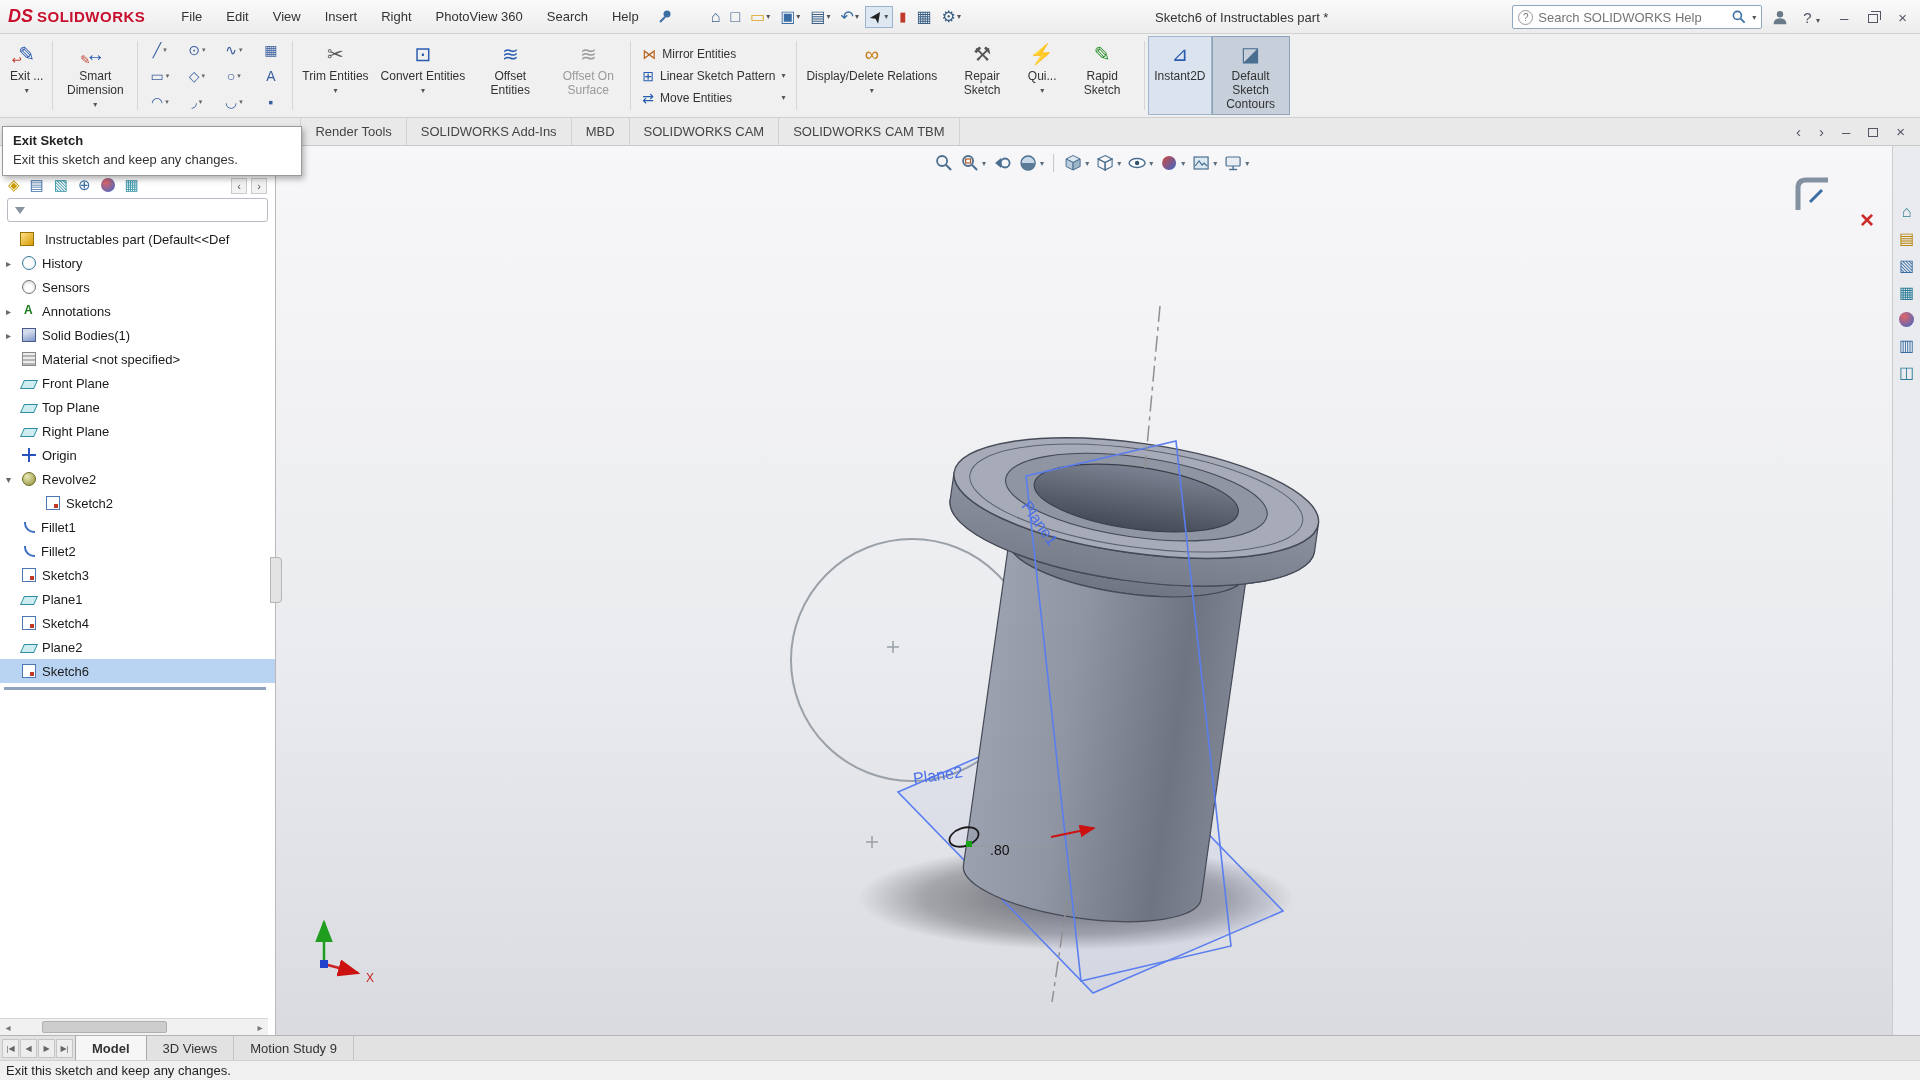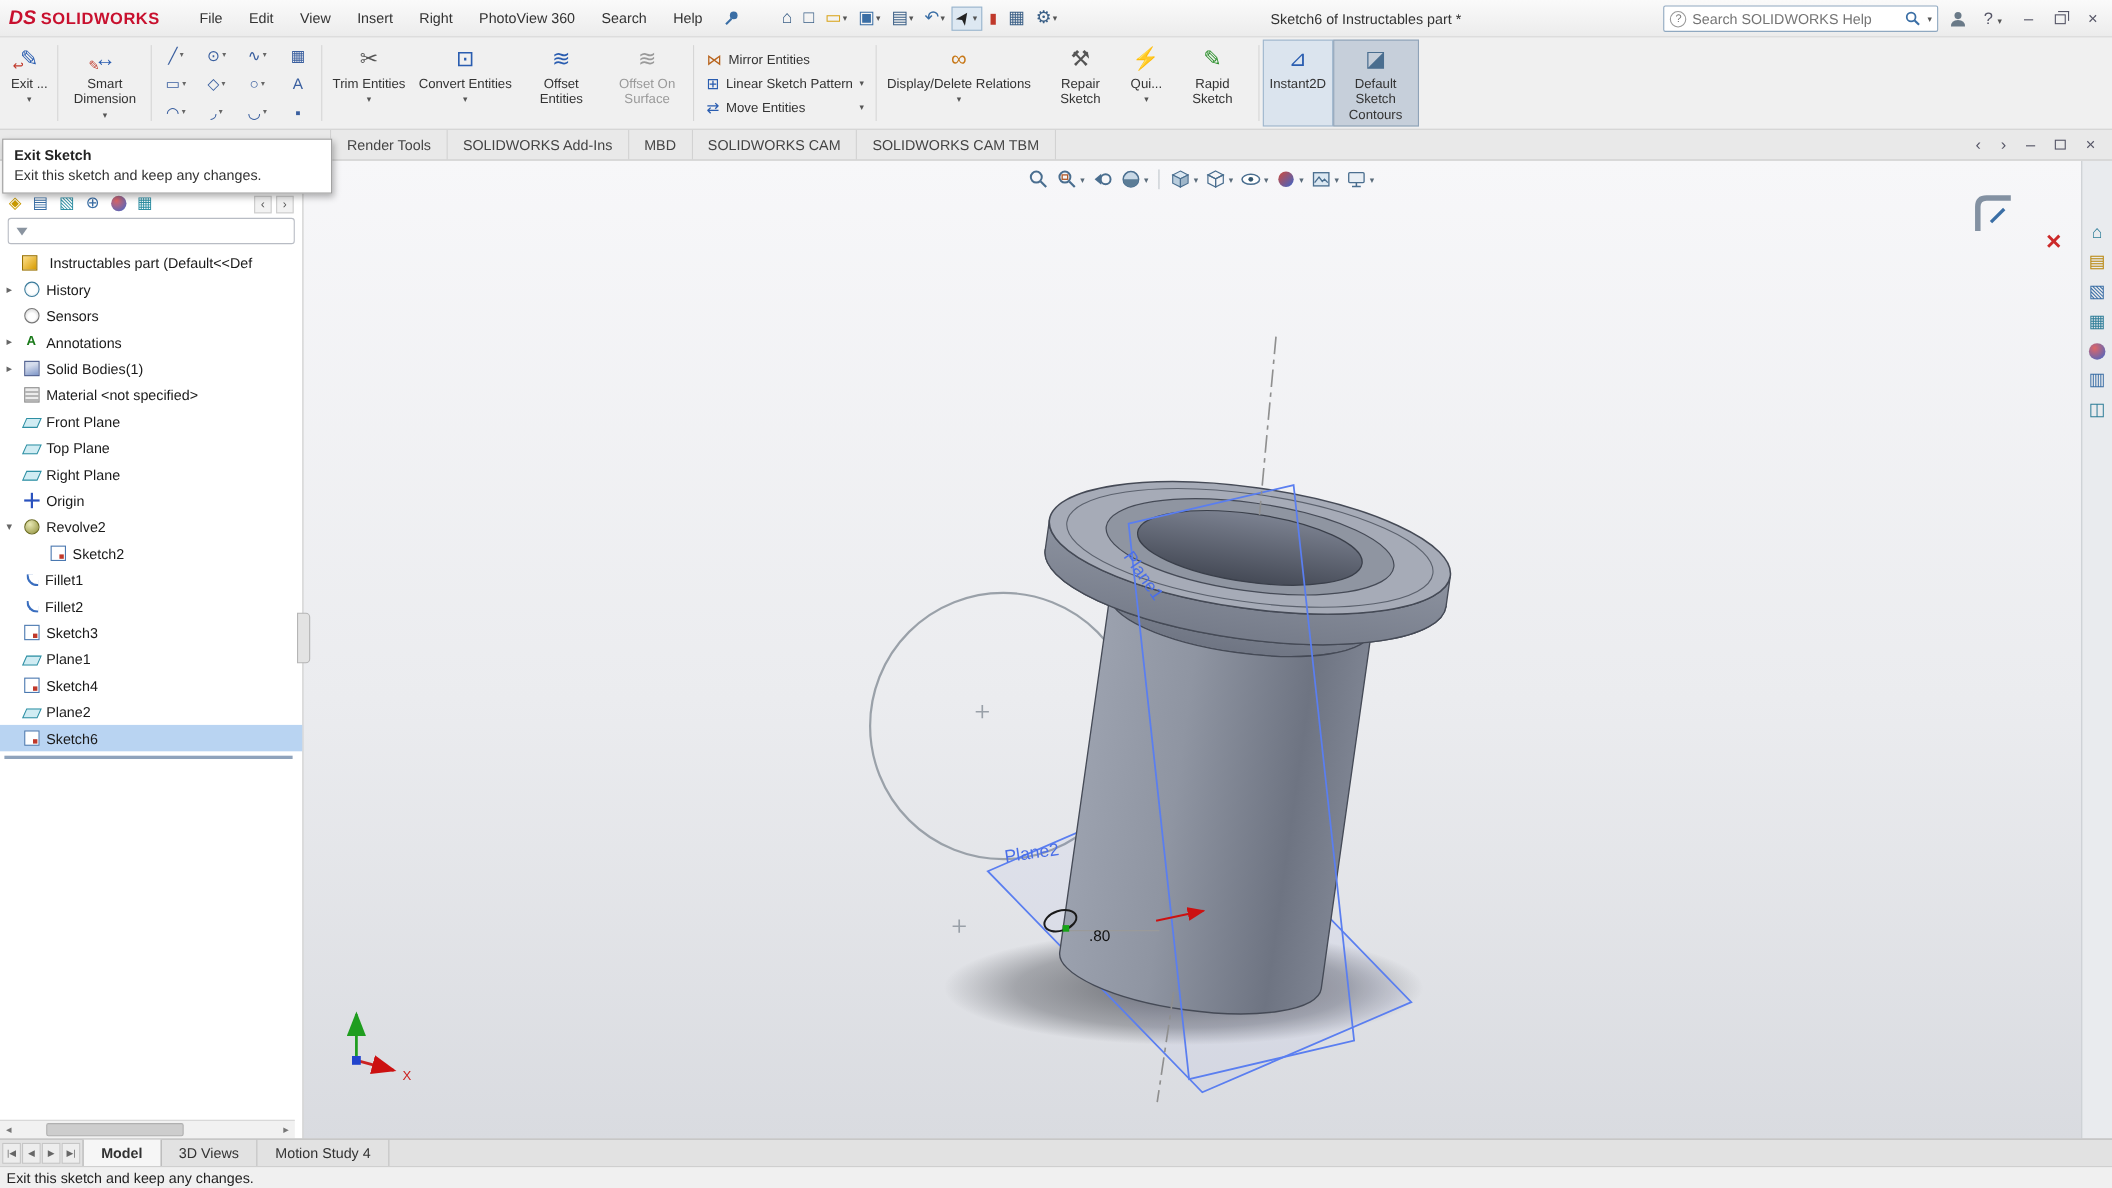--- a/index.html
+++ b/index.html
@@ -754,19 +754,19 @@
 
   <button>|◀</button>
       <button>◀</button>
       <button>▶</button>
       <button>▶|</button>
     </div>
   <div style="display:flex; align-items:stretch;">
 
   <button class="bt-tab active">Model</button>
       <button class="bt-tab">3D Views</button>
-      <button class="bt-tab">Motion Study 4</button>
+      <button class="bt-tab">Motion Study 9</button>
     </div>
 </div>
 
 <div class="statusbar">
   <span class="sb-msg">Exit this sketch and keep any changes.</span>
 </div>
 
 </body></html>

